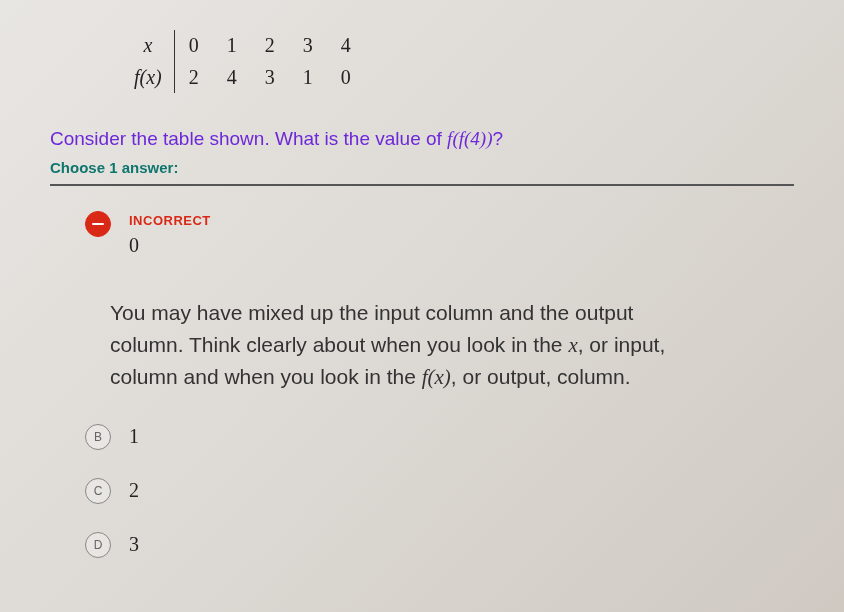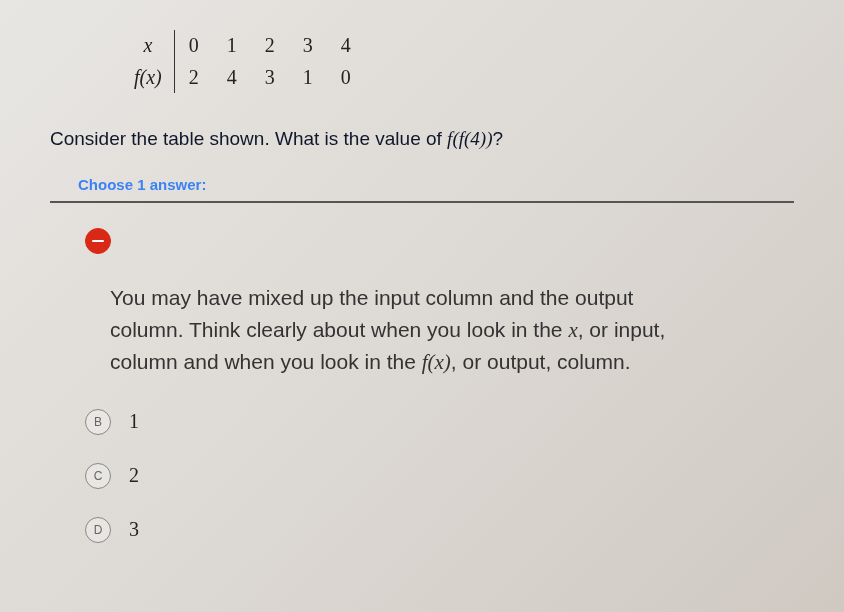--- a/index.html
+++ b/index.html
@@ -31,33 +31,32 @@
     .function-table .header-cell {
       font-style: italic;
       border-right: 1.5px solid #333;
       padding-right: 12px;
     }
     .function-table tr:first-child td {
       border-bottom: 1px solid transparent;
     }
     .question-text {
       font-size: 19px;
-      margin-bottom: 26px;
-      color: #0f172a;
+      margin-bottom: 9px;
+      color: #6d28d9;
     }
     .math {
       font-family: 'Times New Roman', serif;
       font-style: italic;
     }
     .choose-text {
       font-size: 15px;
       font-weight: bold;
       margin-bottom: 8px;
-      color: #3b82f6;
-      margin-left: 28px;
+      color: #0f766e;
     }
     .divider {
       height: 2px;
       background: #555;
       margin-bottom: 25px;
       width: 100%;
     }
     .answer-row {
       display: flex;
       align-items: flex-start;
@@ -149,20 +148,24 @@
 
 <div class="question-text">
   <span>Consider the table shown. What is the value of </span><span class="math">f(f(4))</span><span>?</span>
 </div>
 
 <div class="choose-text">Choose 1 answer:</div>
 <div class="divider"></div>
 
 <div class="answer-row">
   <div class="radio-circle selected"></div>
+  <div class="answer-content">
+    <div class="incorrect-label">INCORRECT</div>
+    <div class="answer-value">0</div>
+  </div>
 </div>
 <div class="feedback-text">
   <span>You may have mixed up the input column and the output column. Think clearly about when you look in the </span><span class="math">x</span><span>, or input, column and when you look in the </span><span class="math">f(x)</span><span>, or output, column.</span>
 </div>
 
 <div style="height: 30px"></div>
 
 <div class="answer-row">
   <div class="radio-circle">
       <span>B</span>

